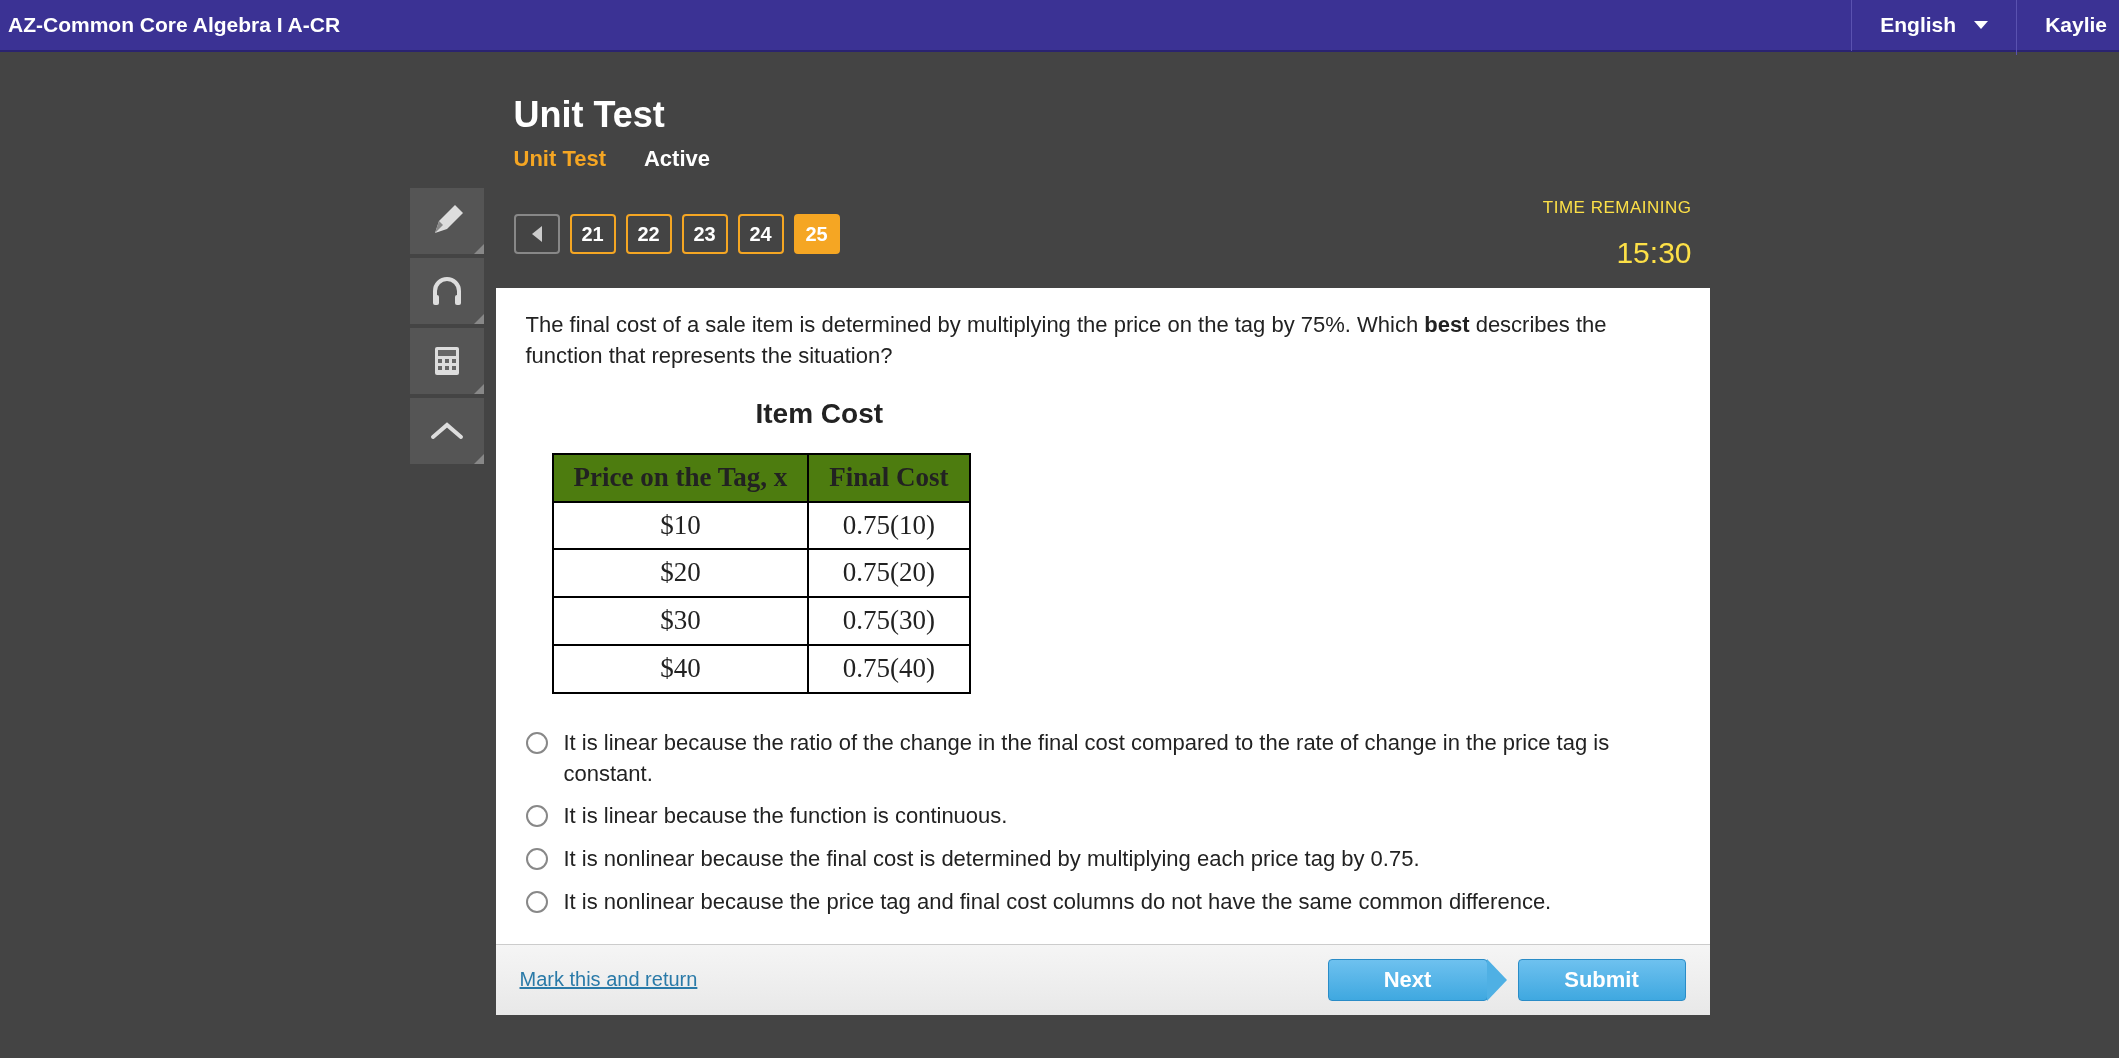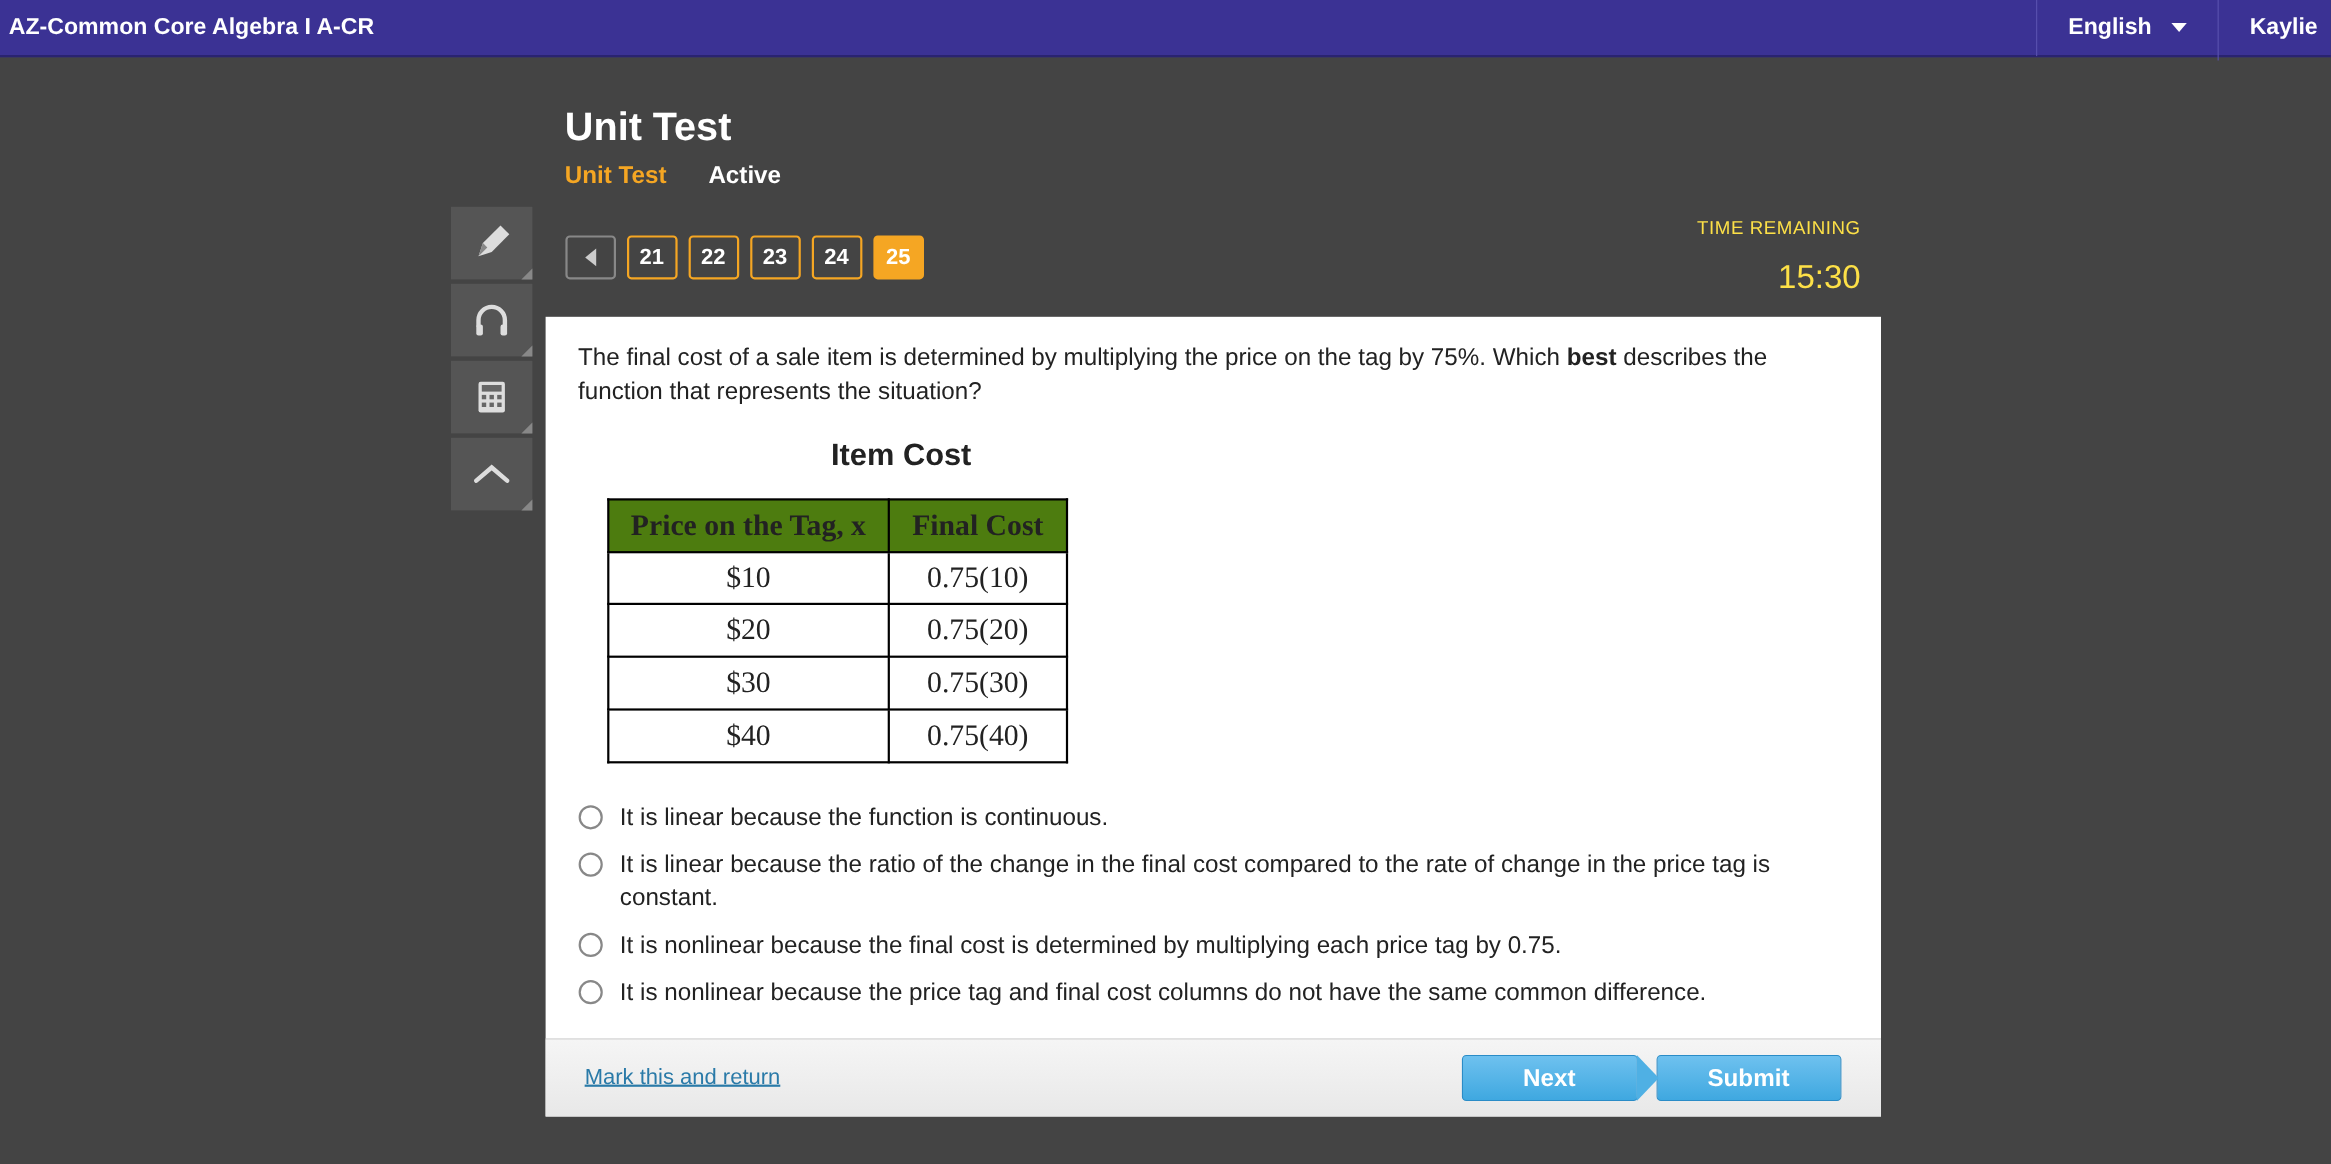--- a/index.html
+++ b/index.html
@@ -193,34 +193,34 @@
     width: 22px;
     height: 22px;
     border: 2px solid #888;
     border-radius: 50%;
     margin-top: 4px;
     cursor: pointer;
   }
   .footer-bar {
     background: linear-gradient(#f5f5f5, #e8e8e8);
     border-top: 1px solid #ccc;
-    padding: 14px 36px;
+    padding: 14px 24px;
     display: flex;
     justify-content: space-between;
     align-items: center;
   }
   .mark-link {
     color: #2a7aa8;
     font-size: 20px;
     text-decoration: underline;
     cursor: pointer;
   }
   .footer-btns {
     display: flex;
-    gap: 17px;
+    gap: 30px;
     align-items: center;
   }
   .next-btn {
     position: relative;
     background: linear-gradient(#6ec1ef, #3fa8e0);
     border: 1px solid #2a8cc7;
     color: #fff;
     font-size: 22px;
     font-weight: bold;
     width: 160px;
@@ -360,25 +360,25 @@
               <tr>
                 <td>$40</td>
                 <td>0.75(40)</td>
               </tr>
             </tbody>
           </table>
 
           <div class="options">
             <div class="option-row">
               <div class="radio"></div>
-              <div>It is linear because the function is continuous.</div>
+              <div>It is linear because the ratio of the change in the final cost compared to the rate of change in the price tag is constant.</div>
             </div>
             <div class="option-row">
               <div class="radio"></div>
-              <div>It is linear because the ratio of the change in the final cost compared to the rate of change in the price tag is constant.</div>
+              <div>It is linear because the function is continuous.</div>
             </div>
             <div class="option-row">
               <div class="radio"></div>
               <div>It is nonlinear because the final cost is determined by multiplying each price tag by 0.75.</div>
             </div>
             <div class="option-row">
               <div class="radio"></div>
               <div>It is nonlinear because the price tag and final cost columns do not have the same common difference.</div>
             </div>
           </div>

